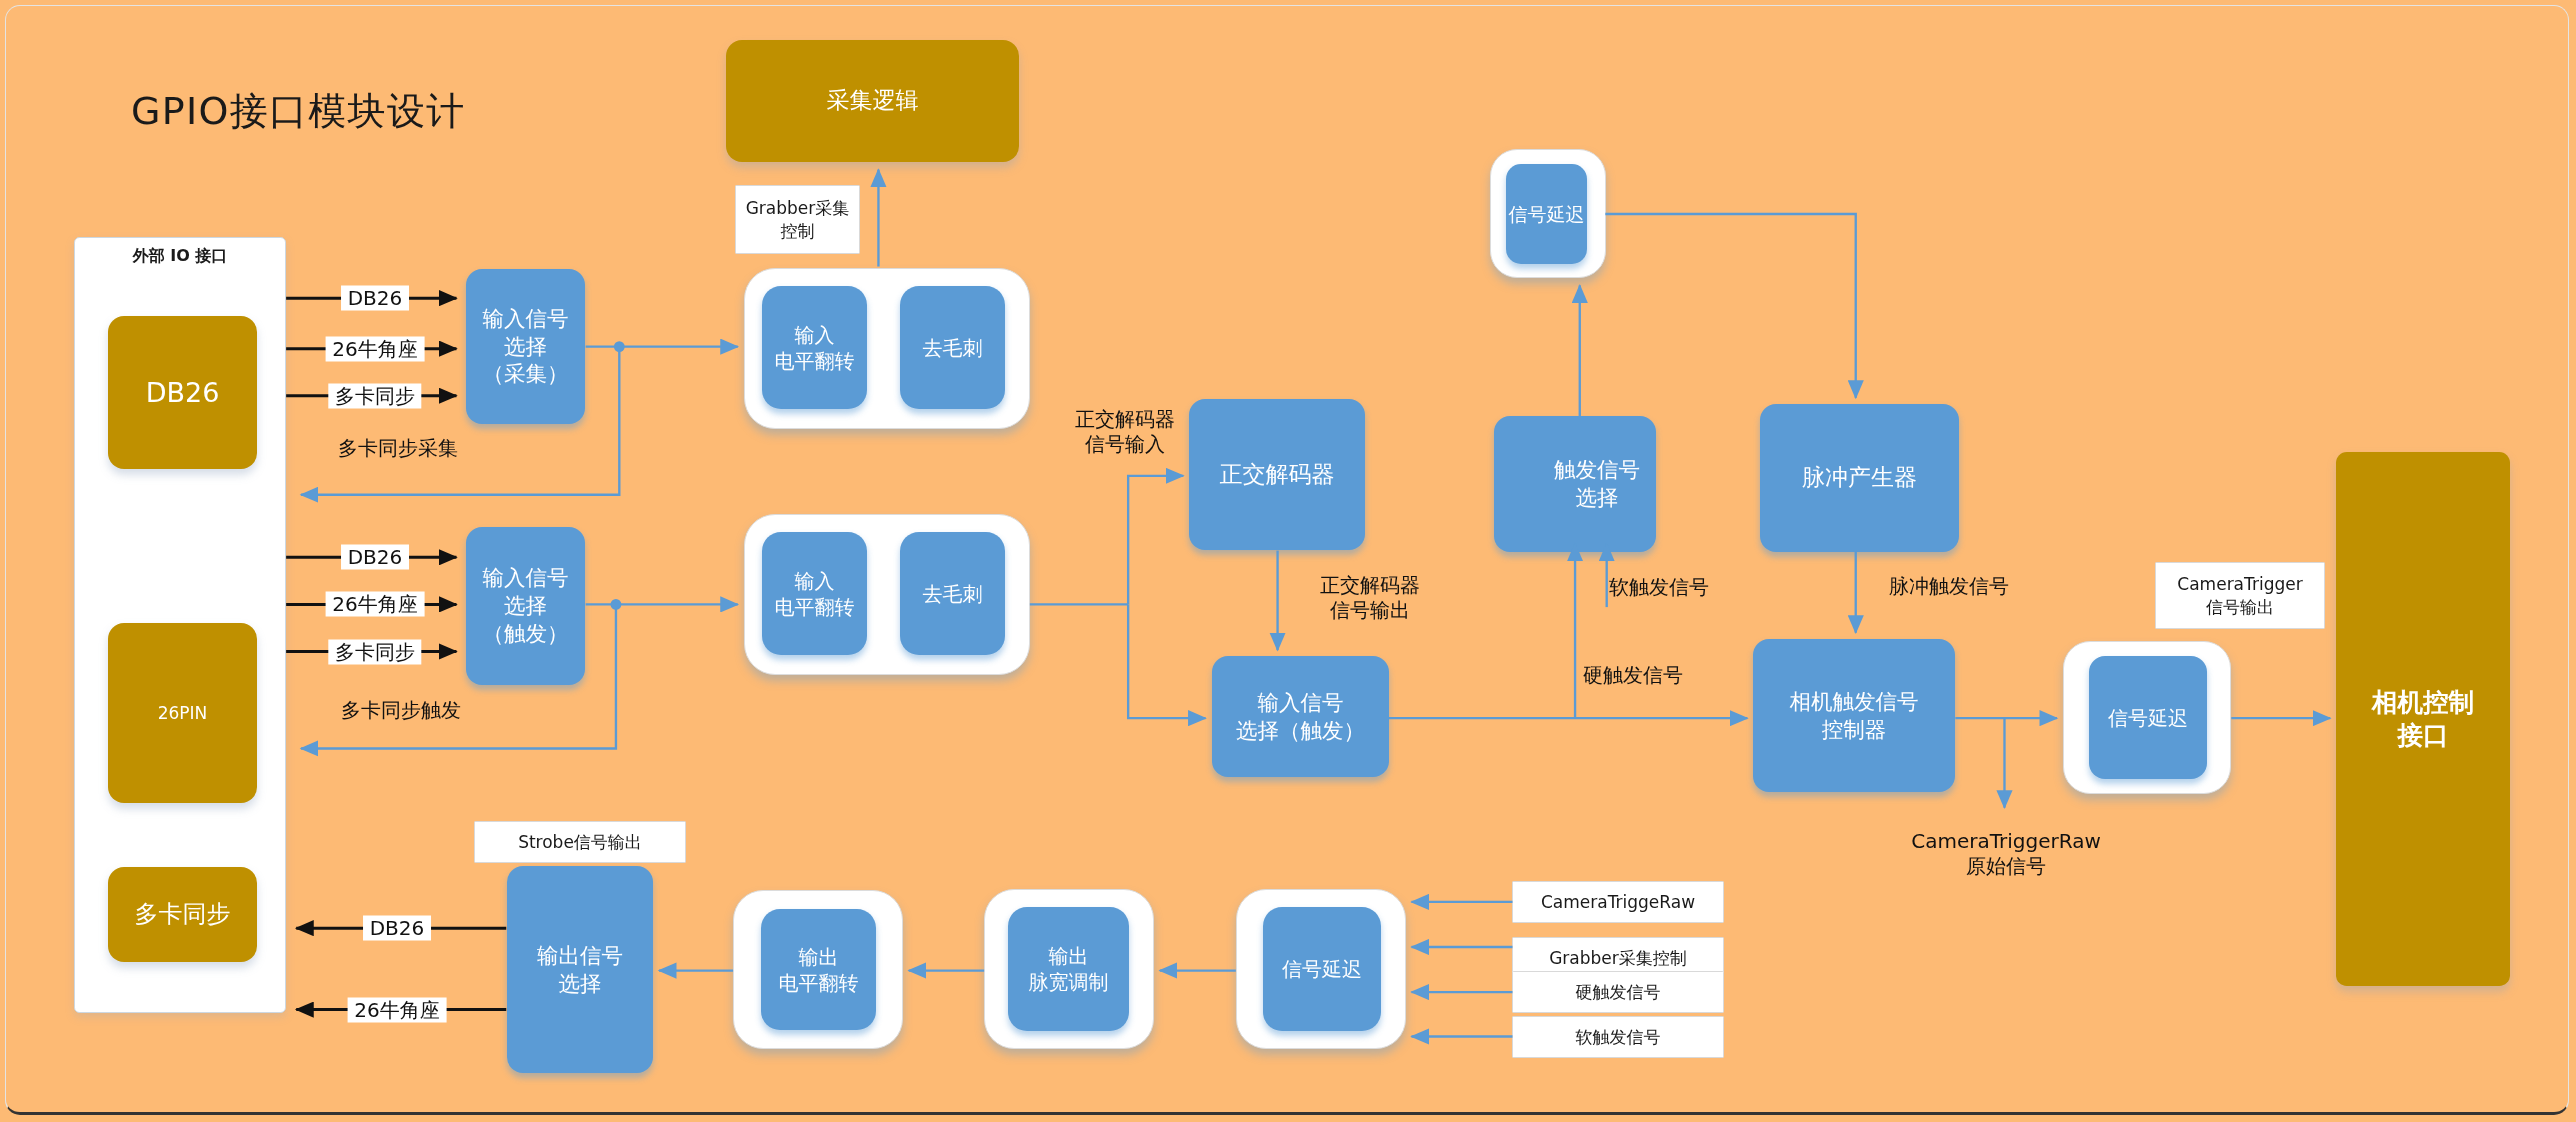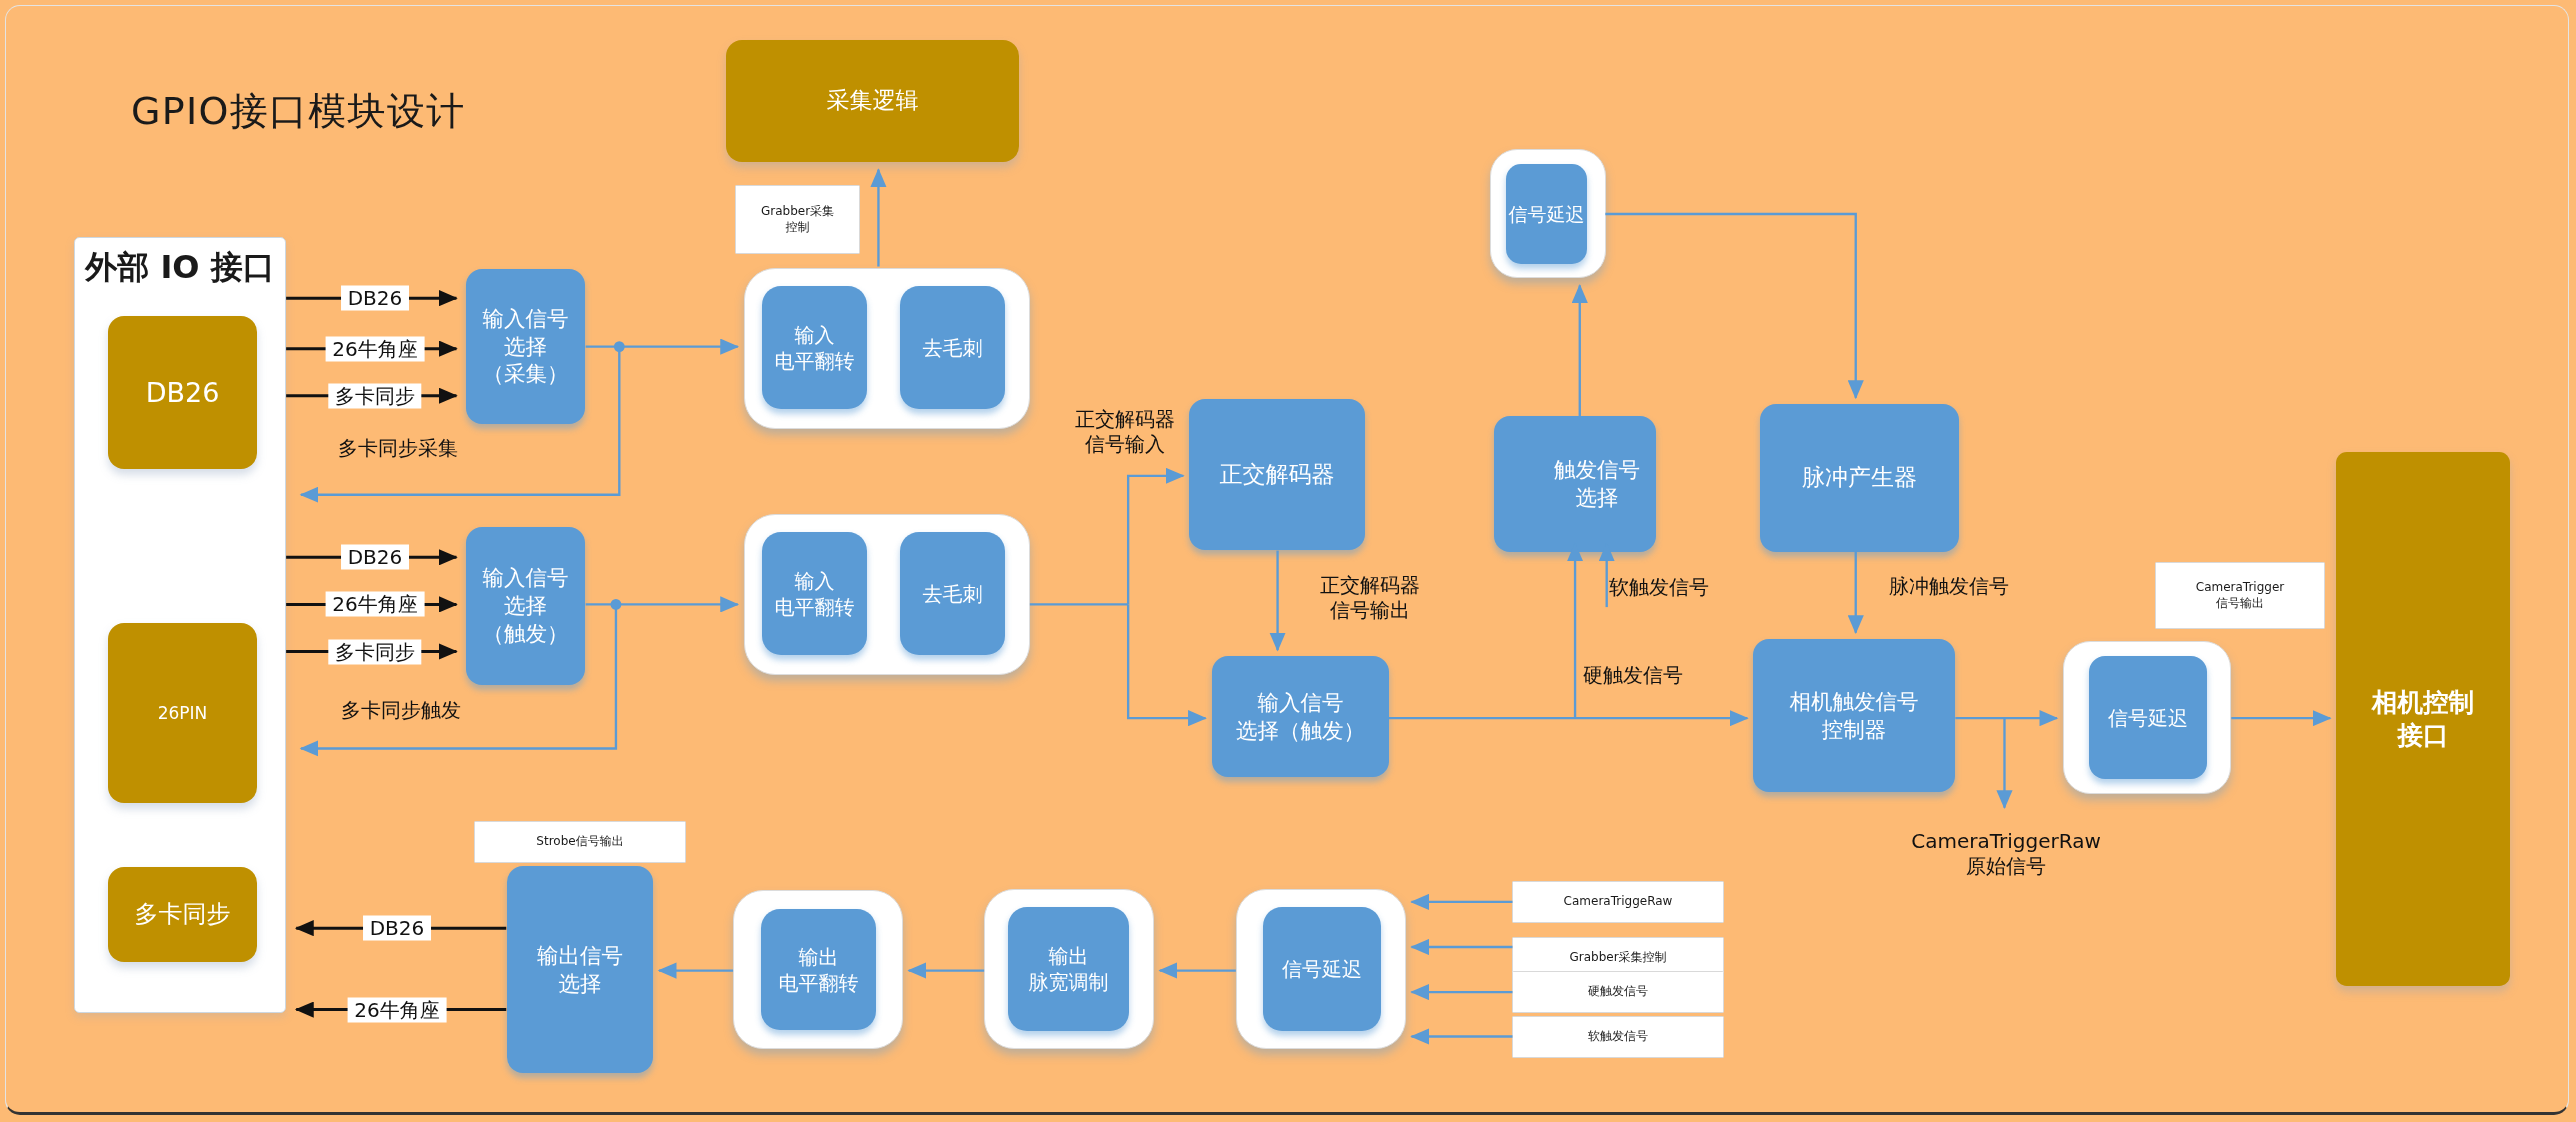--- a/index.html
+++ b/index.html
@@ -11,25 +11,25 @@
   .node{position:absolute;display:flex;align-items:center;justify-content:center;text-align:center;
         white-space:pre-line;line-height:1.3;box-sizing:border-box;}
   .gold{background:#BF9000;color:#fff;border-radius:16px;font-size:23px;
         box-shadow:0 5.4px 8px rgba(140,160,190,.35);}
   .blue{background:#5B9BD5;color:#fff;border-radius:16px;font-size:21.5px;
         box-shadow:0 4.7px 6.7px rgba(91,155,213,.45);}
   .wcont{background:#fff;border:1.3px solid #dcdcdc;border-radius:31px;
          box-shadow:0 6px 9.4px rgba(91,155,213,.38);}
   .bigcont{background:#fff;border:1.3px solid #ccd8e2;border-radius:5.4px;
            box-shadow:0 4px 8px rgba(150,170,195,.28);}
-  .lblbox{background:#fff;border:1.3px solid #d9d9d9;color:#1a1a1a;font-size:12px;border-radius:1.3px;}
+  .lblbox{background:#fff;border:1.3px solid #d9d9d9;color:#1a1a1a;font-size:17px;border-radius:1.3px;}
   .elabel{position:absolute;transform:translate(-50%,-50%);font-size:20px;color:#111;
           text-align:center;white-space:pre-line;line-height:1.25;}
   .online{background:#fff;padding:0 6.7px;}
-  .conttitle{position:absolute;font-weight:bold;font-size:32px;text-align:center;}
+  .conttitle{position:absolute;font-weight:bold;font-size:16px;text-align:center;}
   svg.edges{position:absolute;left:0;top:0;}
 </style>
 </head>
 <body>
 
 <div class="canvas">
   <div class="frame"></div>
 
   <div class="title">GPIO接口模块设计</div>
 

